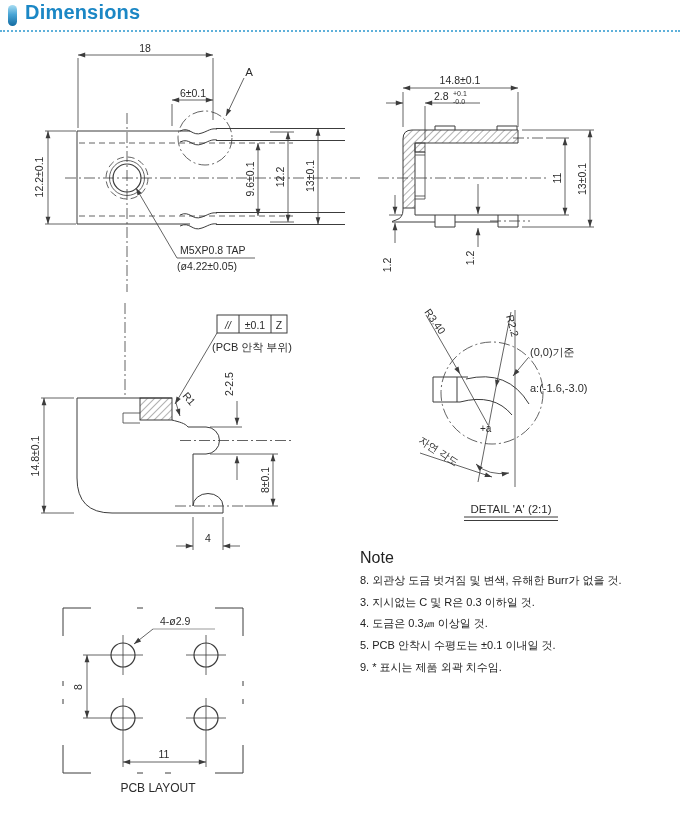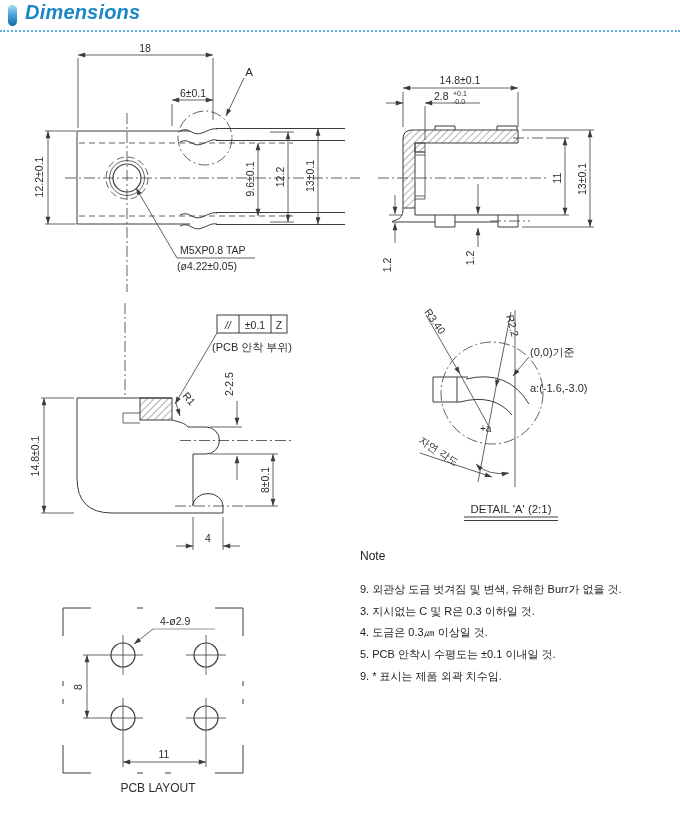--- a/index.html
+++ b/index.html
@@ -1,37 +1,37 @@
 <!DOCTYPE html>
 <html><head>
 <meta charset="utf-8">
 <style>
   * { margin:0; padding:0; box-sizing:border-box; }
   body { background:#fff; font-family:"Liberation Sans", sans-serif; }
   #page { position:relative; width:680px; height:831px; background:#fff; overflow:hidden; }
 
   
-  #hdr { position:absolute; left:0; top:0; width:544px; height:34px;font-style:italic; }
+  #hdr { position:absolute; left:0; top:0; width:544px; height:34px; }
   #hdr .bar-icon { position:absolute; left:8px; top:5px; width:9px; height:21px; border-radius:5px;
     background:linear-gradient(180deg,#a8ddf2 0%, #49a5d6 45%, #126ba1 100%); }
   #hdr .ttl { position:absolute; left:25px; top:1px; font-size:20px; font-weight:bold; color:#1b87c5; letter-spacing:0.2px; }
   #hdr .rule { position:absolute; left:0; top:30px; width:680px; border-top:2px dotted #5fb1da; }
 
   svg { position:absolute; overflow:visible; }
   svg text { font-family:"Liberation Sans", sans-serif; font-size:10.5px; fill:#2b2b2b; }
   .ln  { stroke:#3c3c3c; stroke-width:1; fill:none; }
   .lnt { stroke:#3c3c3c; stroke-width:0.8; fill:none; }
   .cl  { stroke:#3c3c3c; stroke-width:0.8; fill:none; stroke-dasharray:11 3 2 3; }
   .hid { stroke:#3c3c3c; stroke-width:0.8; fill:none; stroke-dasharray:6 4; }
   .dim { stroke:#3c3c3c; stroke-width:0.8; fill:none; }
   .gry { stroke:#999; stroke-width:1; fill:none; }
 
   
   #notes { position:absolute; left:360px; top:549px; width:318px; color:#222; }
-  #notes .nt { font-size:12px; margin-bottom:16px; }
+  #notes .nt { font-size:16px; margin-bottom:3px; }
   #notes ul { list-style:none; }
   #notes li { font-size:11px; line-height:21.7px; white-space:nowrap; }
 </style>
 </head>
 <body>
 
 <div id="page">
 
   <div id="hdr">
     <div class="bar-icon"></div>
@@ -280,21 +280,21 @@
     </g>
     <text x="120" y="40">4-ø2.9</text>
     <text x="42" y="102" text-anchor="middle" transform="rotate(-90 42 102)">8</text>
     <text x="124" y="173" text-anchor="middle">11</text>
     <text x="118" y="207" text-anchor="middle" style="font-size:12px">PCB LAYOUT</text>
   </svg>
 
   <div id="notes">
     <div class="nt">Note</div>
     <ul>
-      <li>9. 외관상 도금 벗겨짐 및 변색, 유해한 Burr가 없을 것.</li>
+      <li>8. 외관상 도금 벗겨짐 및 변색, 유해한 Burr가 없을 것.</li>
       <li>3. 지시없는 C 및 R은 0.3 이하일 것.</li>
       <li>4. 도금은 0.3㎛ 이상일 것.</li>
       <li>5. PCB 안착시 수평도는 ±0.1 이내일 것.</li>
       <li>9. * 표시는 제품 외곽 치수임.</li>
     </ul>
   </div>
 
 </div>
 
 </body></html>

